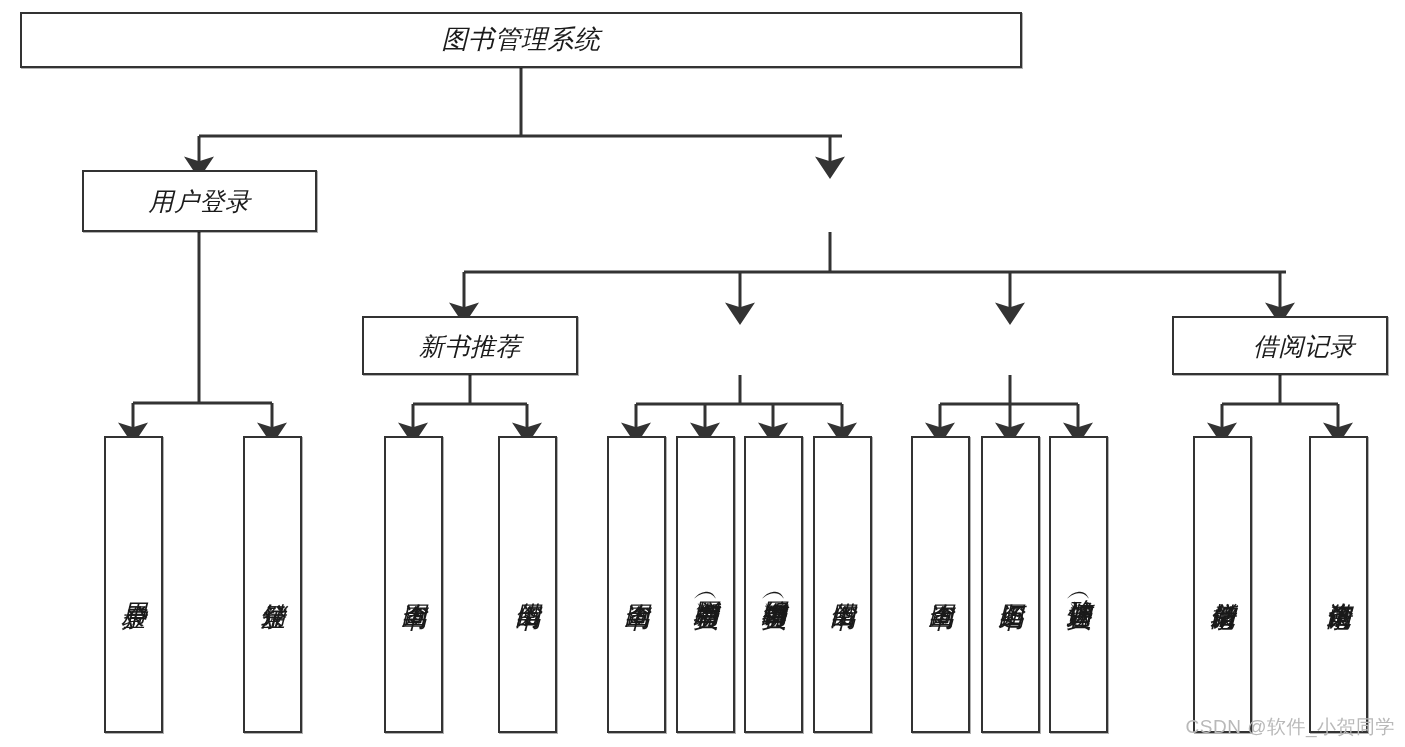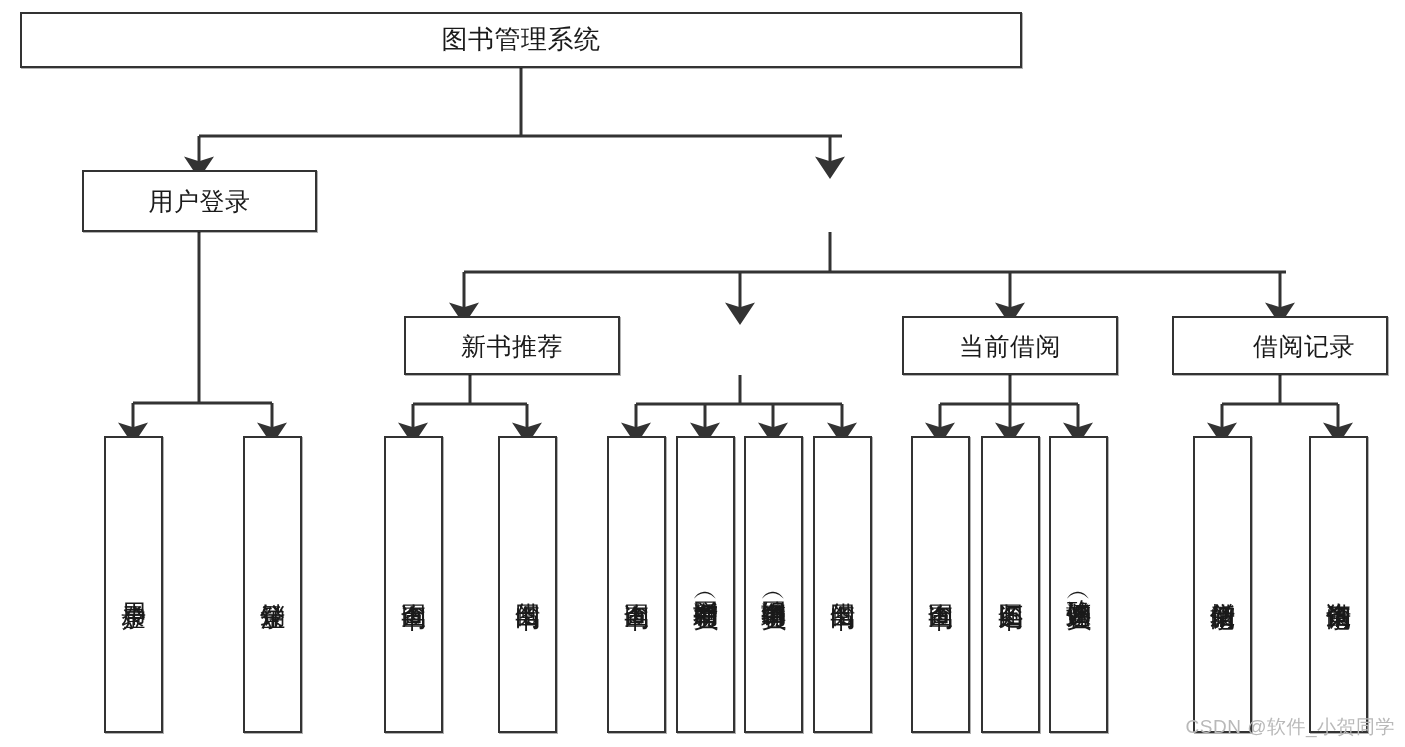--- a/index.html
+++ b/index.html
@@ -30,20 +30,21 @@
     position: absolute;
     box-sizing: border-box;
     background: #ffffff;
     border: 2px solid #333333;
     display: flex;
     align-items: center;
     justify-content: center;
     color: #1a1a1a;
     box-shadow: 1px 1px 0 rgba(0,0,0,0.30);
     z-index: 2;
+    font-style: italic;
   }
   .node-label {
     display: block;
     text-align: center;
     line-height: 1.28;
     letter-spacing: 0.5px;
     white-space: nowrap;
   }
   .node.horizontal .node-label {
     font-size: 25px;
@@ -131,25 +132,22 @@
   </svg>
 
   <div class="node horizontal root" style="left:20px; top:12px; width:1002px; height:56px;">
     <span class="node-label">图书管理系统</span>
   </div>
 
   <div class="node horizontal" style="left:82px; top:170px; width:235px; height:62px;">
     <span class="node-label">用户登录</span>
   </div>
 
-  <div class="node horizontal" style="left:362px; top:316px; width:216px; height:59px;margin-left:42px;">
+  <div class="node horizontal" style="left:362px; top:316px; width:216px; height:59px;">
     <span class="node-label">新书推荐</span>
-  </div>
-  <div class="node horizontal" style="left:902px; top:316px; width:216px; height:59px;">
-    <span class="node-label">当前借阅</span>
   </div>
   <div class="node horizontal" style="left:1172px; top:316px; width:216px; height:59px;padding-left:48px;">
     <span class="node-label">借阅记录</span>
   </div>
 
   <div class="node vertical" style="left:104px; top:436px; width:59px; height:297px;">
     <span class="node-label">用户登录</span>
   </div>
   <div class="node vertical" style="left:243px; top:436px; width:59px; height:297px;">
     <span class="node-label">注销登录</span>

